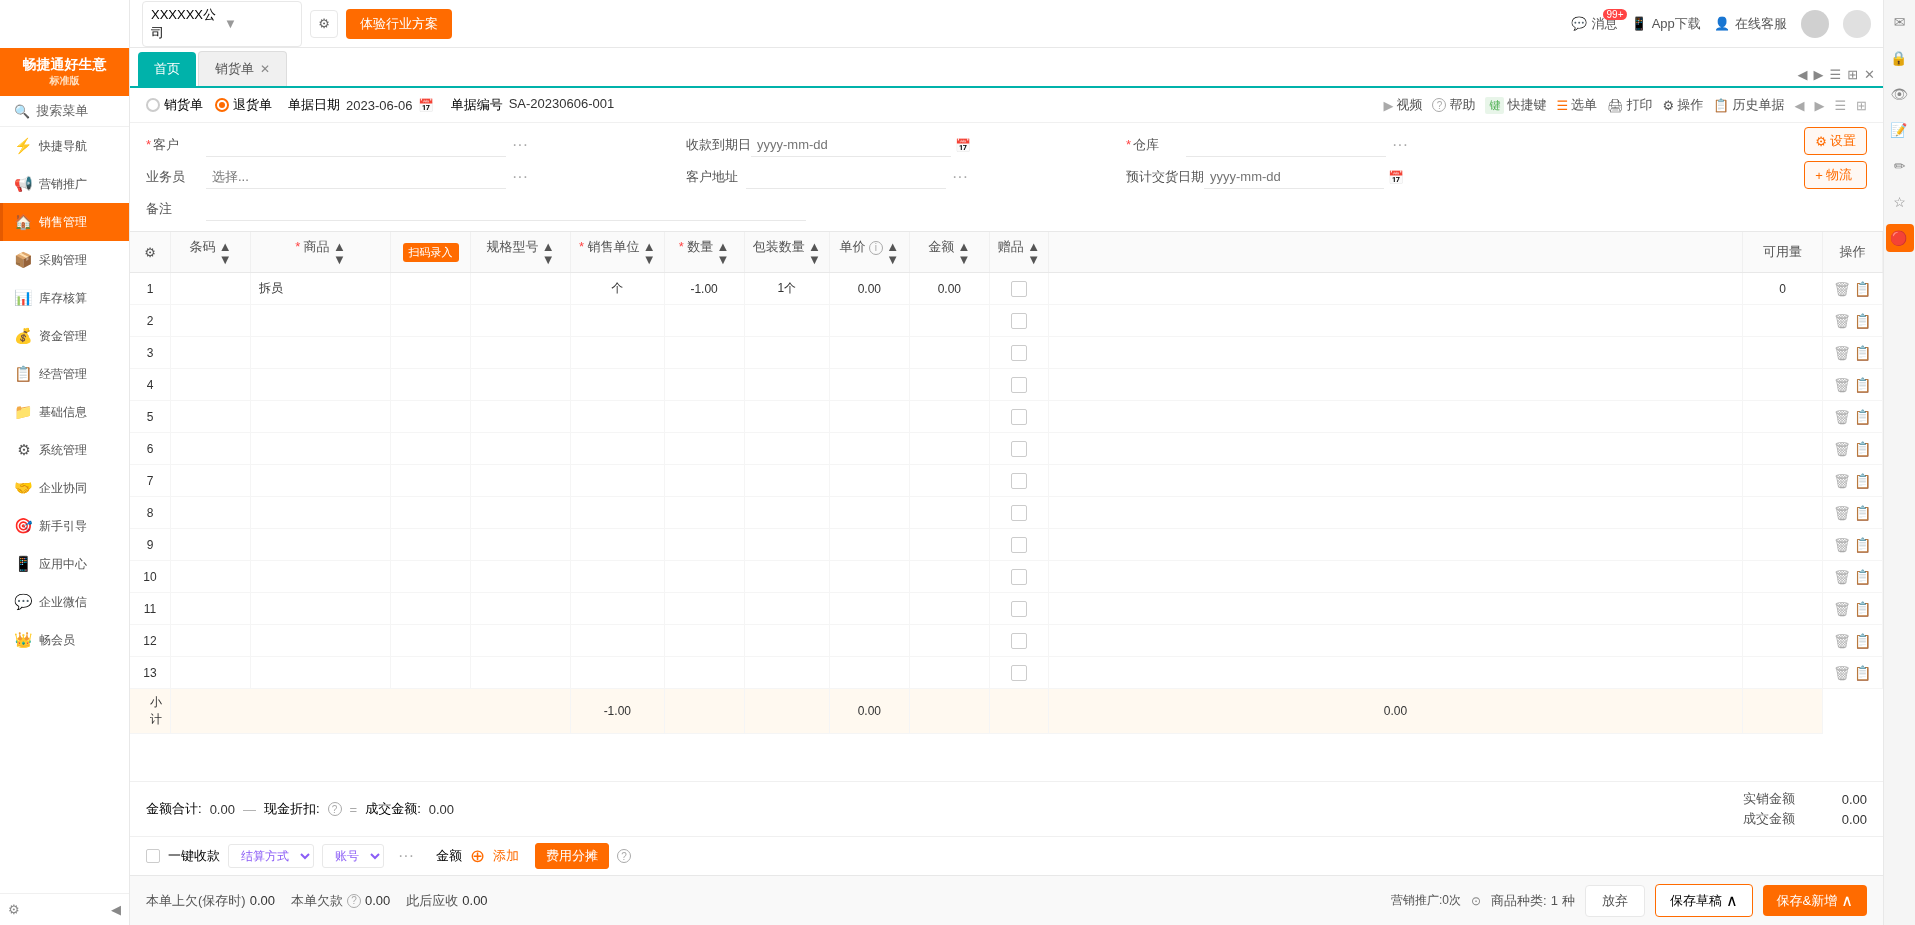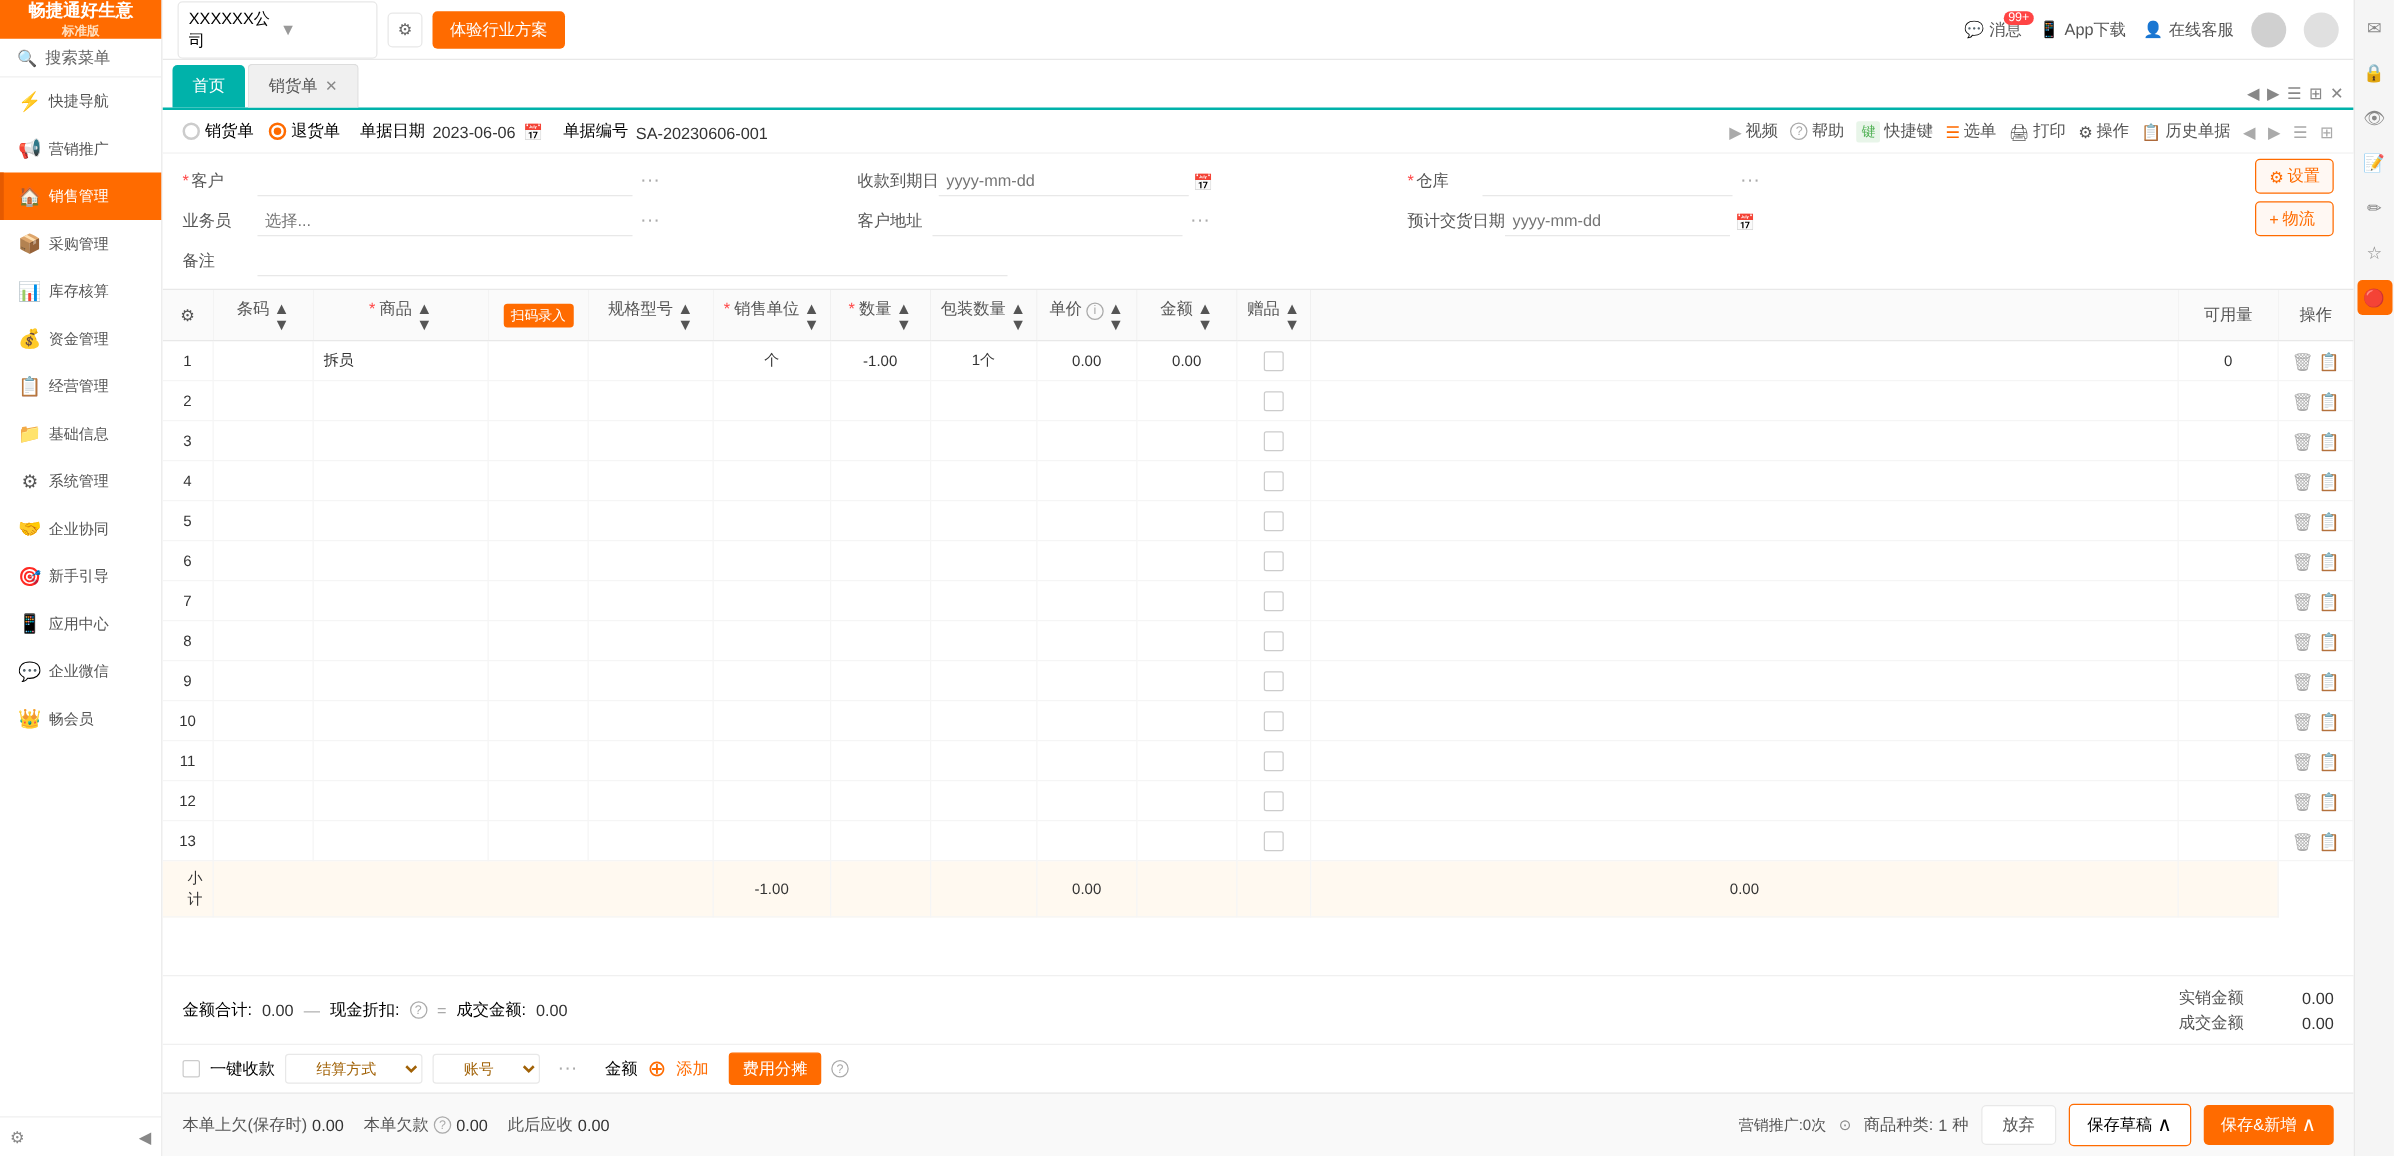--- a/index.html
+++ b/index.html
@@ -4,22 +4,22 @@
   <style>
     * { box-sizing: border-box; margin: 0; padding: 0; font-family: 'Microsoft YaHei', Arial, sans-serif; font-size: 13px; }
     body { background: #f5f5f5; width: 1915px; height: 925px; overflow: hidden; display: flex; }
 
     
     .sidebar {
       width: 130px; min-width: 130px; background: #fff; display: flex; flex-direction: column;
       border-right: 1px solid #e8e8e8; height: 925px;
     }
     .sidebar-logo {
-      background: #ff6b00; height: 31px; display: flex; align-items: center; justify-content: center;
-      color: #fff; font-size: 12px; font-weight: bold; padding: 4px; flex-direction: column;
+      background: #ff6b00; height: 48px; display: flex; align-items: center; justify-content: center;
+      color: #fff; font-size: 12px; font-weight: bold; padding: 4px; flex-direction: column; margin-top: 48px;
     }
     .sidebar-logo .logo-title { font-size: 14px; font-weight: bold; color: #fff; }
     .sidebar-logo .logo-sub { font-size: 10px; color: #ffe0c0; }
     .sidebar-search {
       display: flex; align-items: center; padding: 6px 8px; border-bottom: 1px solid #f0f0f0;
       color: #666; cursor: pointer;
     }
     .sidebar-search span { margin-left: 6px; color: #666; }
     .sidebar-item {
       display: flex; align-items: center; padding: 10px 12px; cursor: pointer; color: #555;
@@ -87,21 +87,21 @@
       display: flex; align-items: center; padding: 8px 16px; border-bottom: 1px solid #f0f0f0;
       gap: 16px; background: #fff;
     }
     .radio-group { display: flex; gap: 12px; align-items: center; }
     .radio-item { display: flex; align-items: center; gap: 4px; cursor: pointer; font-size: 13px; }
     .radio-dot { width: 14px; height: 14px; border-radius: 50%; border: 2px solid #ccc; display: flex; align-items: center; justify-content: center; }
     .radio-dot.checked { border-color: #ff6b00; }
     .radio-dot.checked::after { content: ''; width: 6px; height: 6px; border-radius: 50%; background: #ff6b00; }
     .date-field { display: flex; align-items: center; gap: 6px; font-size: 13px; }
     .date-value { color: #333; font-weight: 500; }
-    .doc-number { display: flex; align-items: flex-end; gap: 6px; font-size: 13px; }
+    .doc-number { display: flex; align-items: flex-start; gap: 6px; font-size: 13px; }
     .sub-header-right { margin-left: auto; display: flex; align-items: center; gap: 10px; }
     .header-action { display: flex; align-items: center; gap: 3px; color: #555; cursor: pointer; font-size: 12px; }
 
     
     .field-rows { padding: 10px 16px; background: #fff; display: flex; flex-direction: column; gap: 8px; }
     .field-row { display: flex; align-items: center; gap: 0; }
     .field-group { display: flex; align-items: center; flex: 1; }
     .field-label { color: #555; min-width: 60px; font-size: 13px; white-space: nowrap; }
     .field-label.required::before { content: '*'; color: #ff4444; margin-right: 2px; }
     .field-input {
@@ -159,22 +159,22 @@
     .dash { color: #aaa; }
     .eq { color: #aaa; }
 
     
     .payment-row {
       display: flex; align-items: center; padding: 6px 16px; background: #fff;
       border-top: 1px solid #f0f0f0; gap: 8px; font-size: 13px;
     }
     .payment-checkbox { width: 14px; height: 14px; border: 1px solid #ccc; border-radius: 2px; }
     .payment-select {
-      border: 1px solid #e8e8e8; border-radius: 3px; padding: 3px 20px; font-size: 12px;
-      color: #a16207; background: #fff; cursor: pointer;
+      border: 1px solid #e8e8e8; border-radius: 3px; padding: 3px 8px; font-size: 12px;
+      color: #8b5cf6; background: #fff; cursor: pointer;
     }
     .expense-btn {
       border: 1px solid #ff6b00; color: #ff6b00; background: #fff; border-radius: 3px;
       padding: 3px 10px; font-size: 12px; cursor: pointer; margin-left: 8px;
     }
     .expense-btn.active { background: #ff6b00; color: #fff; }
     .add-btn-orange { color: #ff6b00; cursor: pointer; font-size: 18px; line-height: 1; }
 
     
     .summary-right {

